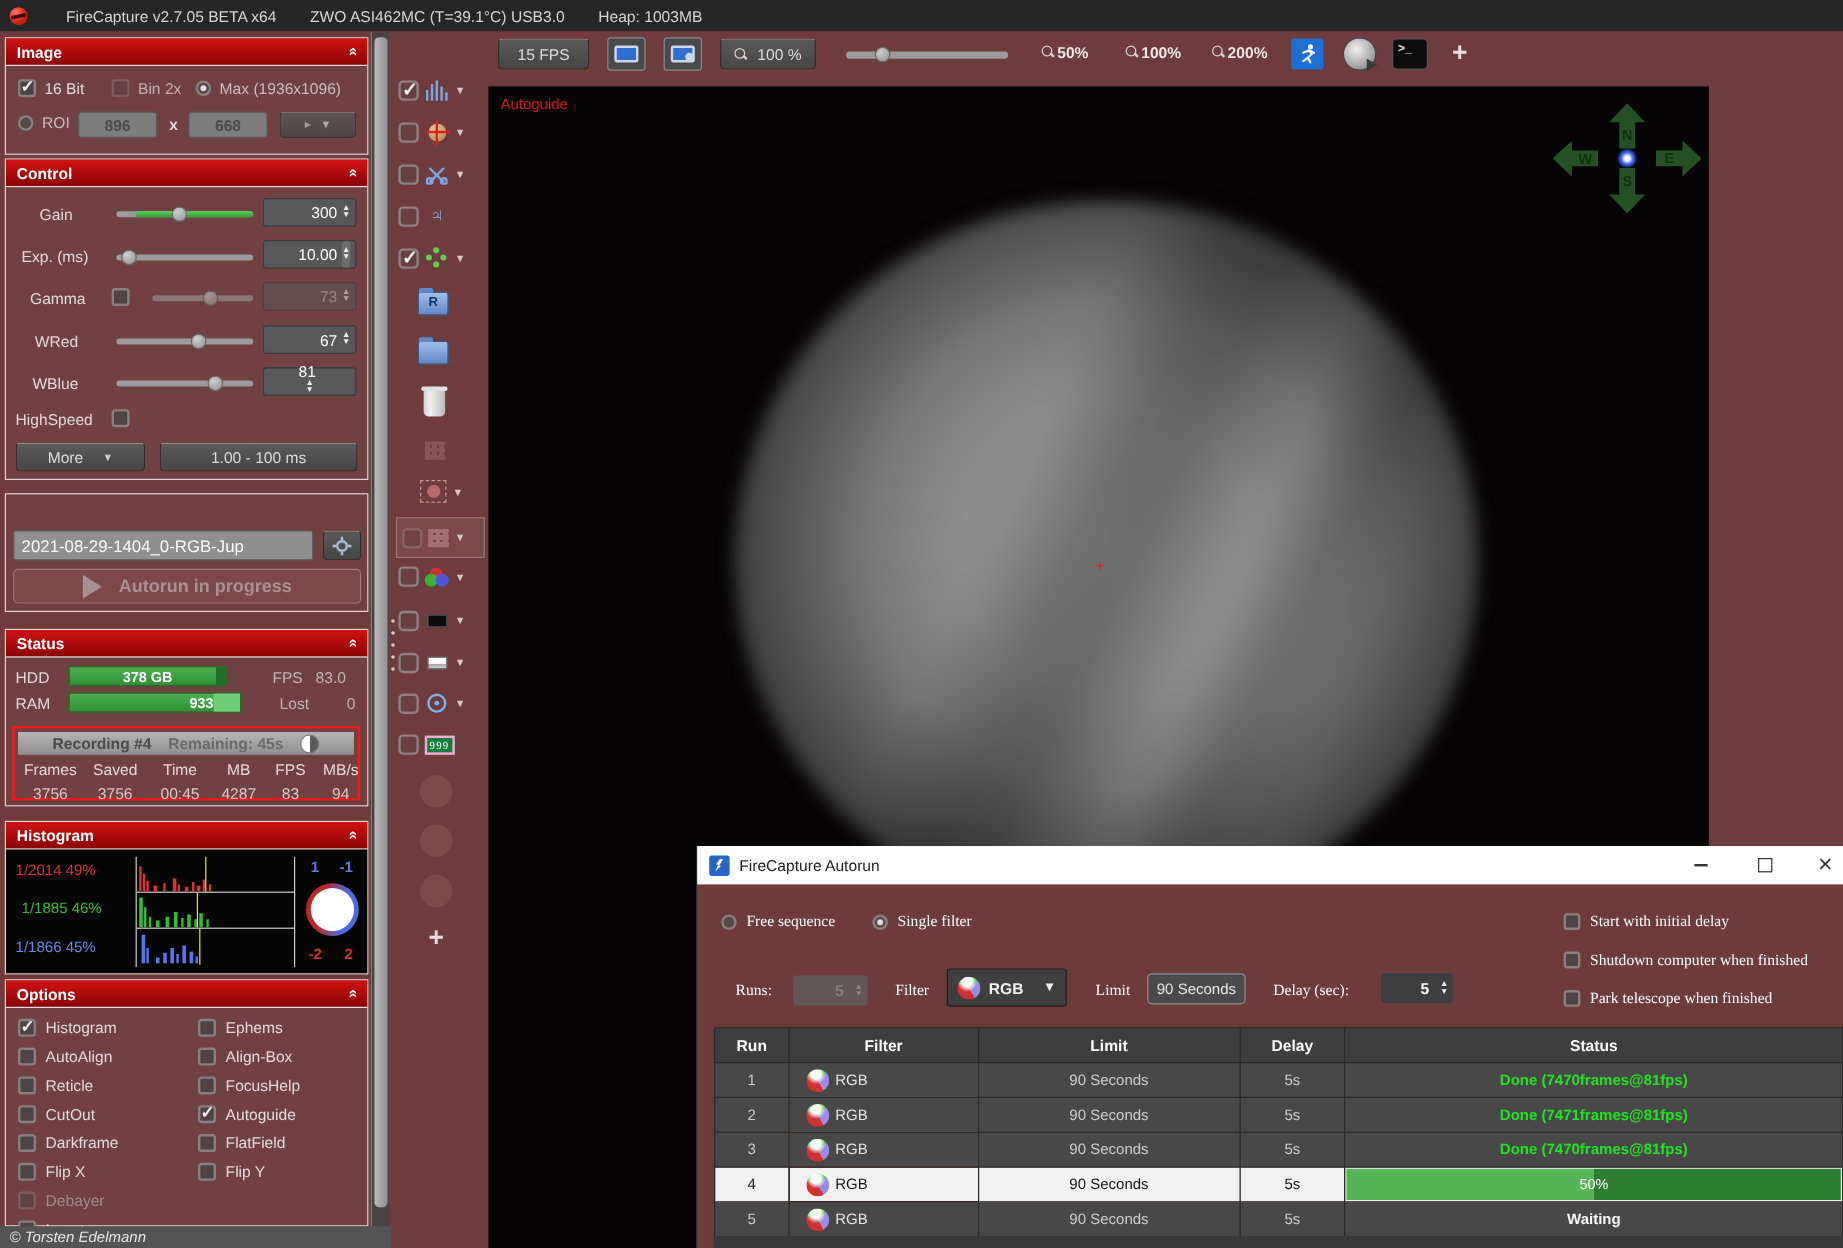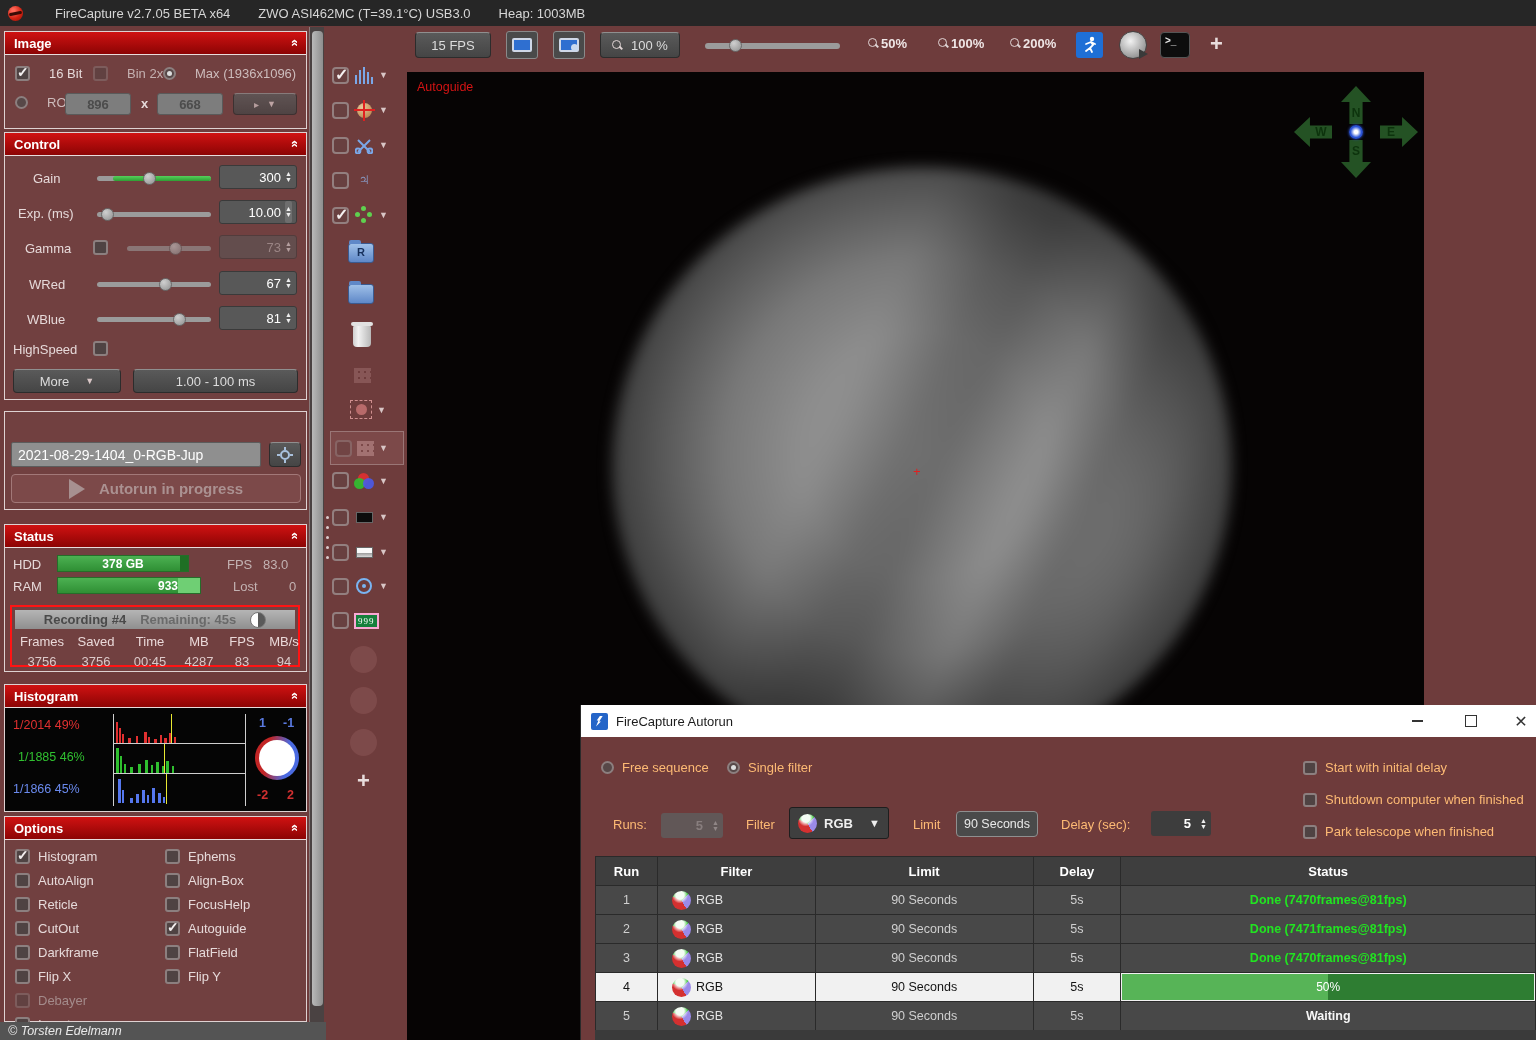--- a/index.html
+++ b/index.html
@@ -35,21 +35,21 @@
             display:flex; align-items:center; justify-content:flex-end; padding-right:4px; position:relative; }
   .spin { display:flex; flex-direction:column; justify-content:center; line-height:6px; font-size:7px; color:#eee;
           margin-left:4px; }
   .slider { position:absolute; height:5px; background:#9b9b9b; border-radius:3px; }
   .slider .fill { position:absolute; top:0; height:5px; background:linear-gradient(#55d05a,#2f9e34); border-radius:3px; }
   .thumb { position:absolute; top:-4px; width:13px; height:13px; background:radial-gradient(circle at 35% 30%, #cfcfcf, #8f8f8f);
            border:1px solid #6a6a6a; border-radius:50%; }
   .dd-arrow { color:#d8c6c6; font-size:9px; }
 
   
-  .row { position:absolute; display:flex; align-items:center; gap:19px; }
+  .row { position:absolute; display:flex; align-items:center; gap:7px; }
   .inbox { background:#7d7d7d; border:1px solid #5a5a5a; border-radius:3px; color:#4c4c4c; font-size:13px; font-weight:bold;
            display:flex; align-items:center; justify-content:center; }
   .greenbar { background:linear-gradient(#4cb152,#2f8f34); border:1px solid #256d29; color:#fff; font-size:12px; font-weight:bold;
               display:flex; align-items:center; justify-content:center; position:relative; }
   .greenbar .cap { position:absolute; right:0; top:0; bottom:0; width:12px; background:#1f6f24; }
   .recbox { position:absolute; border:2px solid #ff1414; }
   .recbar { position:absolute; background:linear-gradient(#b5b5b5,#8f8f8f); color:#4a4a4a; font-size:13px; font-weight:bold;
             display:flex; align-items:center; justify-content:center; gap:14px; }
   .moon { width:16px; height:16px; border-radius:50%; background:linear-gradient(90deg,#fff 50%, #5a5a5a 50%); border:1px solid #777; }
   .stats { position:absolute; color:#ead9d9; font-size:13px; display:grid; grid-template-columns:52px 56px 52px 46px 40px 44px; text-align:center; row-gap:5px; }
@@ -148,21 +148,21 @@
   .dialog { position:absolute; left:580px; top:705px; width:956px; height:335px; background:#6e3b3b; z-index:40; border-left:1px solid #2a2a2a; }
   .dlg-title { height:32px; background:#fff; display:flex; align-items:center; padding-left:10px; gap:8px; }
   .dlg-ico { width:17px; height:17px; background:#2465c8; border-radius:2px; position:relative; }
   .dlg-ico::after { content:''; position:absolute; left:5px; top:3px; width:7px; height:11px; background:#fff;
                     clip-path:polygon(60% 0, 100% 0, 45% 55%, 70% 55%, 0 100%, 35% 45%, 10% 45%); }
   .dlg-title .t { color:#1c1c1c; font-size:13px; }
   .wctrl { position:absolute; top:0; height:32px; width:46px; display:flex; align-items:center; justify-content:center; }
   .wmin::after { content:''; width:11px; height:1.5px; background:#333; }
   .wmax::after { content:''; width:10px; height:10px; border:1.5px solid #333; }
   .wclose { color:#333; font-size:16px; }
-  .dlg-lbl { color:#fdba74; font-size:13px; position:absolute; }
+  .dlg-lbl { color:#ffffff; font-size:13px; position:absolute;font-family:Liberation Serif, serif; }
   .dlg-cb-row { position:absolute; display:flex; align-items:center; gap:8px; }
   .dspin { position:absolute; height:25px; border-radius:3px; display:flex; align-items:center; }
   .dspin .num { flex:1; text-align:right; padding-right:5px; font-size:13px; font-weight:bold; }
   .filtersel { position:absolute; background:#3f3f3f; border:1px solid #1e1e1e; border-radius:3px; display:flex; align-items:center; gap:7px; padding:0 8px; height:32px; }
   .ball { width:19px; height:19px; border-radius:50%;
           background:radial-gradient(circle at 42% 22%, rgba(255,255,255,.95) 0 22%, rgba(255,255,255,0) 45%),
                      conic-gradient(from 150deg, #d43030 0 40%, #2fc030 40% 72%, #9a8ae8 72% 100%); flex:none; }
   .filtersel .ft { color:#f0f0f0; font-size:13px; font-weight:bold; }
   .limitbtn { position:absolute; height:26px; background:#4a4a4a; border:1px solid #8f8f8f; border-radius:4px;
               color:#e8e8e8; font-size:12.5px; display:flex; align-items:center; justify-content:center; }
@@ -275,21 +275,21 @@
       <span class="spin">
           <span>▲</span>
           <span>▼</span>
         </span>
     </div>
 
     <span class="lbl" style="position:absolute; left:22px; top:179px;">WBlue</span>
     <div class="slider" style="left:92px; top:184px; width:114px;">
       <div class="thumb" style="left:76px;"></div>
     </div>
-    <div class="valbox" style="position:absolute; left:214px; top:173px; width:78px; height:24px;">
+    <div class="valbox" style="position:absolute; left:214px; top:173px; width:78px; height:24px;flex-direction:column;">
       <span>81</span>
       <span class="spin">
           <span>▲</span>
           <span>▼</span>
         </span>
     </div>
 
     <span class="lbl" style="position:absolute; left:8px; top:209px;">HighSpeed</span>
     <span class="cb" style="position:absolute; left:88px; top:208px;"></span>
 

